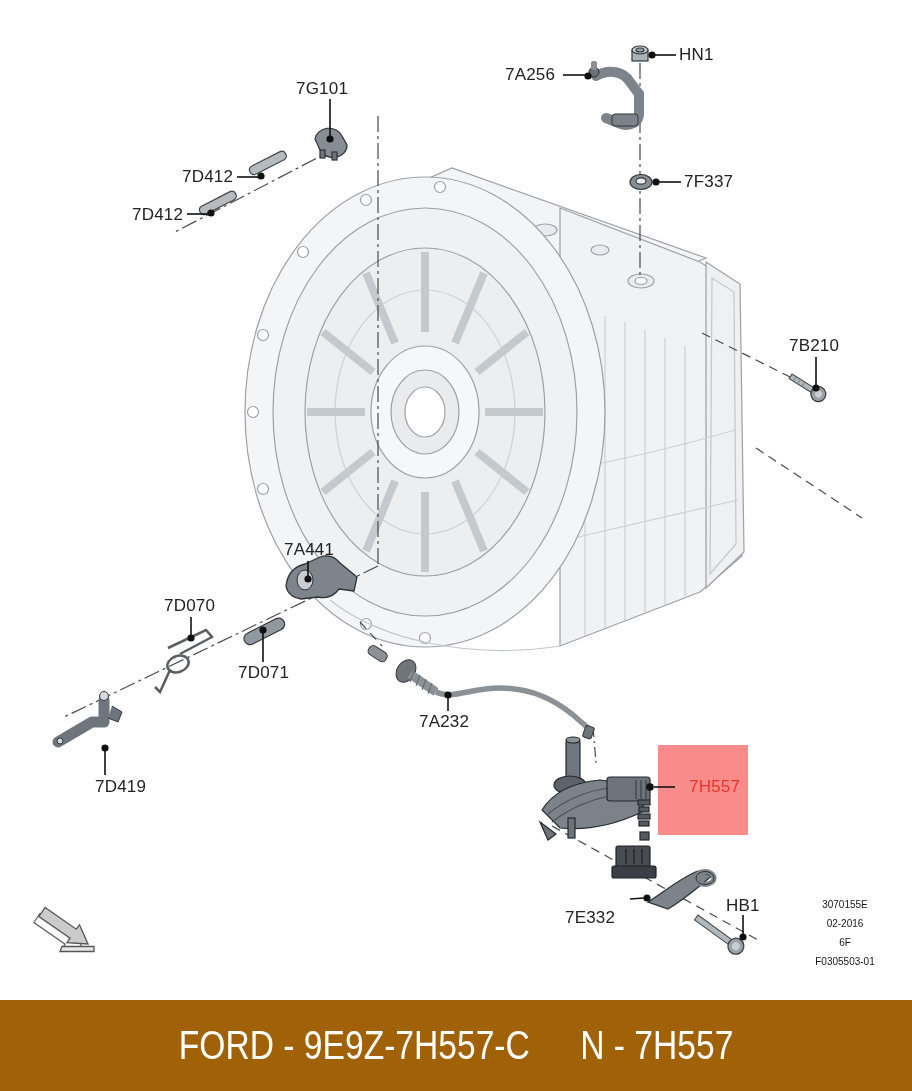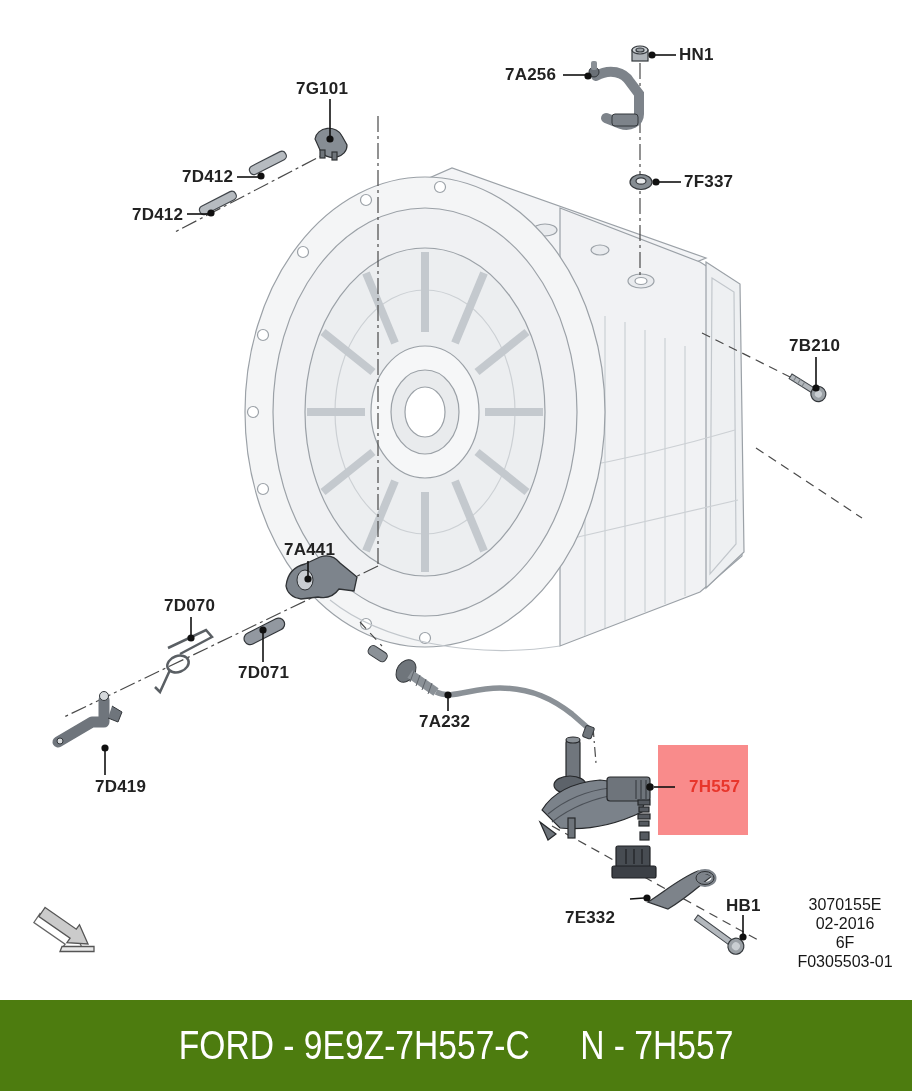--- a/index.html
+++ b/index.html
@@ -2,34 +2,34 @@
 <html><head>
 <meta charset="utf-8">
 <style>
   html,body{margin:0;padding:0;background:#fff;}
   .stage{
     position:relative;width:912px;height:1091px;background:#fff;overflow:hidden;
     font-family:"Liberation Sans", sans-serif;
   }
   .art{position:absolute;left:0;top:0;}
   .callout{
-    position:absolute;font-size:17px;font-weight:bold;color:#222;
+    position:absolute;font-size:17px;font-weight:normal;color:#222;
     letter-spacing:.2px;white-space:nowrap;
   }
   .callout.hl{color:#e8352b;margin-left:12px;}
   .stamp{
     position:absolute;left:778px;top:895px;width:134px;text-align:center;
-    font-size:16px;line-height:19px;color:#161616;
+    font-size:10px;line-height:19px;color:#161616;
   }
   .copyright{
     position:absolute;left:0;top:956px;width:912px;text-align:center;
     font-size:12.5px;color:#161616;
   }
   .footer{
-    position:absolute;left:0;top:1000px;width:912px;height:91px;background:#4d7c0f;
+    position:absolute;left:0;top:1000px;width:912px;height:91px;background:#a16207;
     display:flex;align-items:center;justify-content:center;
   }
   .footer-row{
     display:flex;gap:60px;align-items:baseline;color:#fff;font-size:40px;
     transform:scaleX(.84);transform-origin:center;white-space:nowrap;
   }
 </style>
 </head>
 <body>
 

